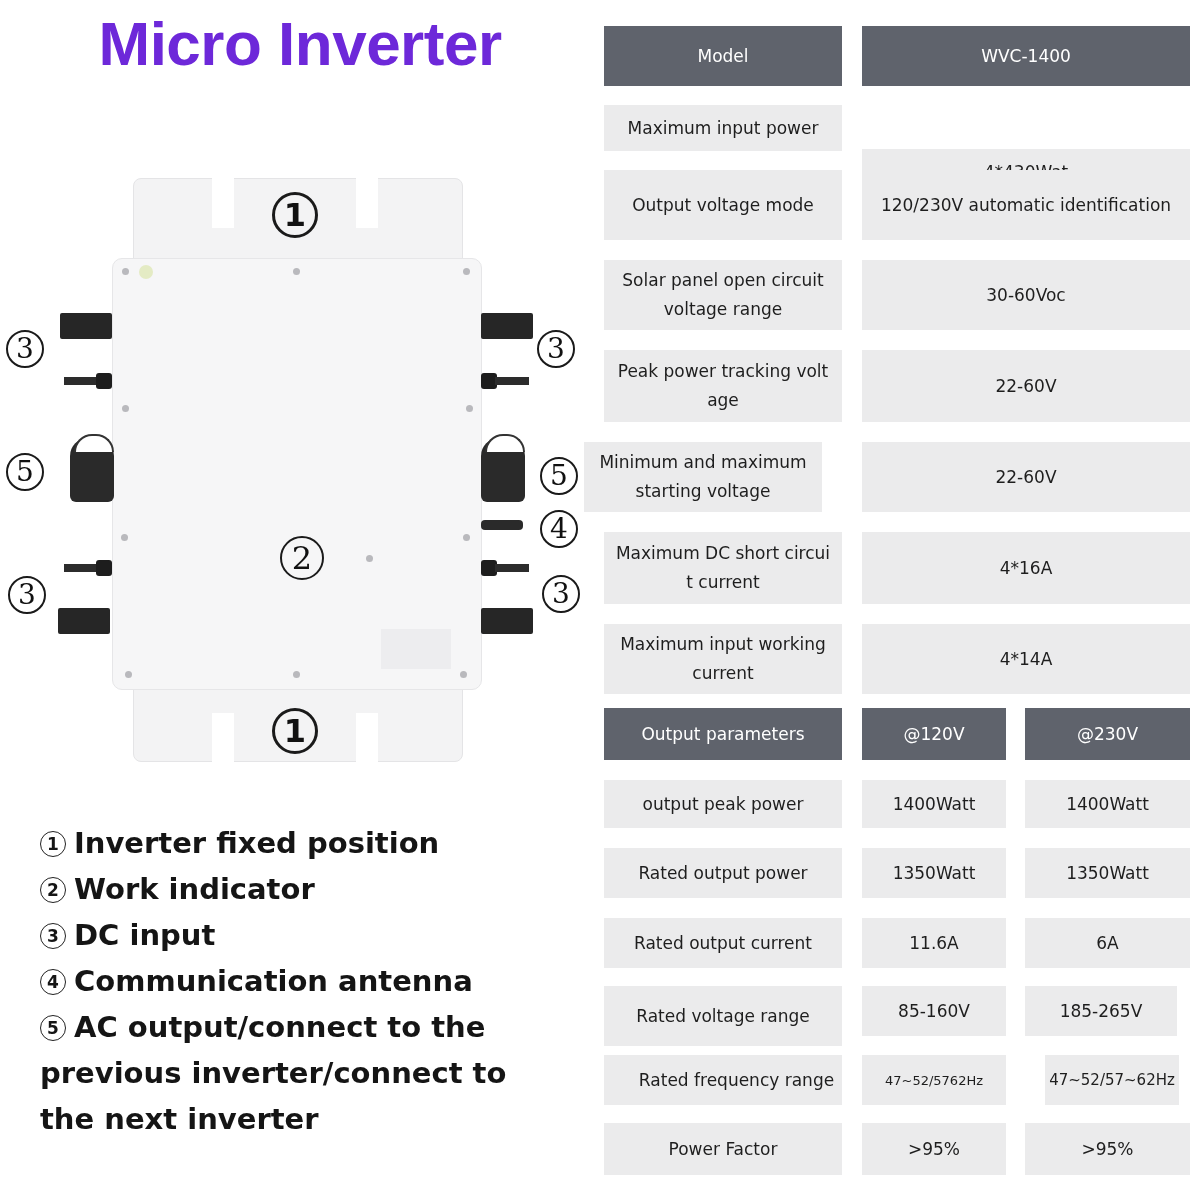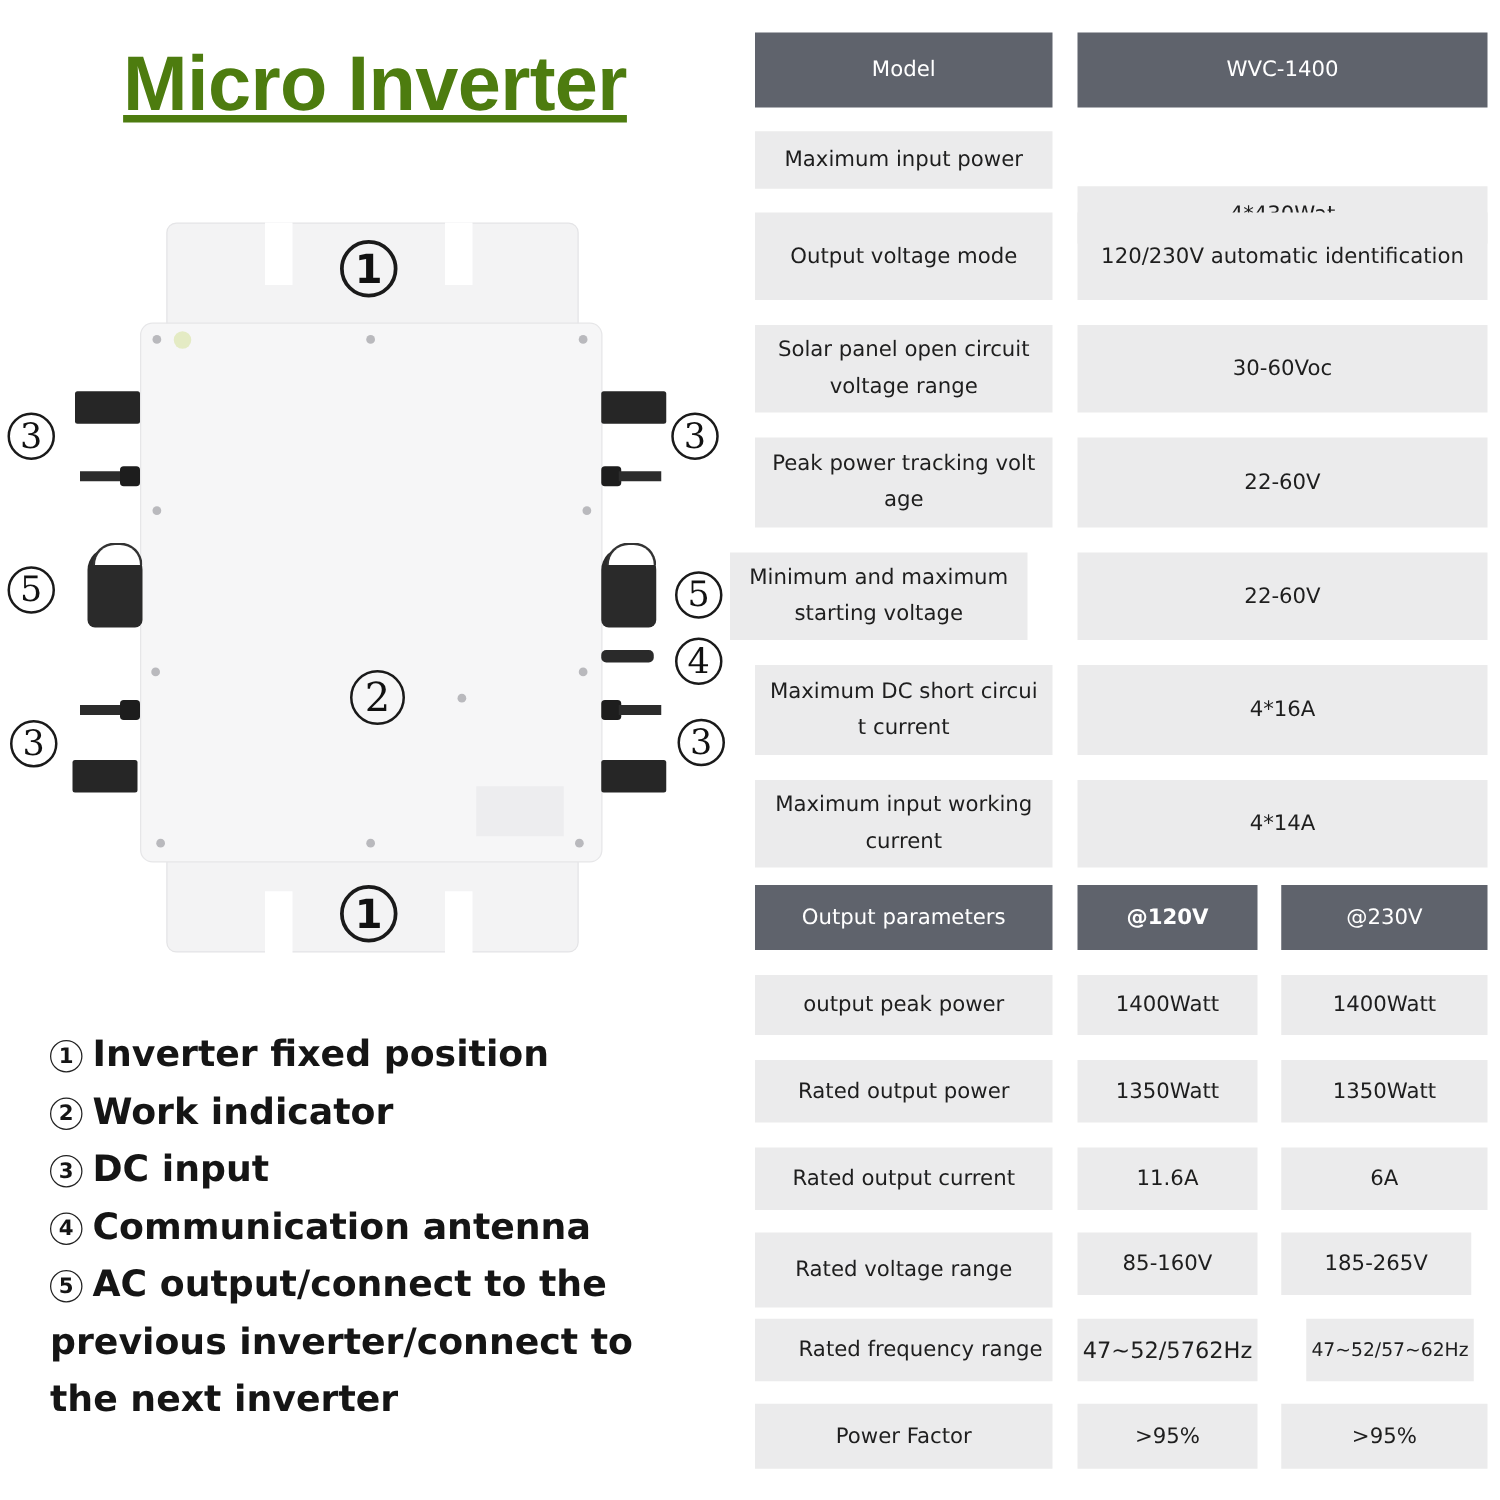--- a/index.html
+++ b/index.html
@@ -1,18 +1,18 @@
 <!DOCTYPE html>
 <html><head>
 <meta charset="utf-8">
 <style>
   html, body { margin:0; padding:0; background:#ffffff; }
   body { width:1200px; height:1200px; position:relative; overflow:hidden; font-family:"DejaVu Sans", sans-serif; color:#111; }
 
-  .title { position:absolute; left:60px; top:32px; width:480px; text-align:center; font-family:"Liberation Sans", sans-serif; font-weight:bold; font-size:62px; letter-spacing:-0.5px; color:#4d7c0f;text-decoration:underline; }
+  .title { position:absolute; left:60px; top:8px; width:480px; text-align:center; font-family:"Liberation Sans", sans-serif; font-weight:bold; font-size:62px; letter-spacing:-0.5px; color:#6d28d9; }
 
   
   .device { position:absolute; left:0; top:170px; width:600px; height:600px; }
   .plate { position:absolute; background:#f3f3f4; border:1px solid #e4e4e6; border-radius:8px; }
   .plate-top { left:133px; top:8px; width:328px; height:100px; }
   .plate-bottom { left:133px; top:490px; width:328px; height:100px; }
   .body-main { position:absolute; left:112px; top:88px; width:368px; height:430px; background:#f6f6f7; border:1px solid #e6e6e8; border-radius:10px; }
   .slot { position:absolute; width:22px; height:50px; background:#fff; }
   .screw { position:absolute; width:7px; height:7px; border-radius:50%; background:#b9b9bd; }
   .led { position:absolute; width:14px; height:14px; border-radius:50%; background:#e4ebc4; }
@@ -133,39 +133,39 @@
   <div class="cell body" style="left:584px;top:442px;width:238px;height:70px;">Minimum and maximum starting voltage</div>
   <div class="cell body" style="left:862px;top:442px;width:328px;height:70px;">22-60V</div>
 
   <div class="cell body" style="left:604px;top:532px;width:238px;height:72px;">Maximum DC short circui t current</div>
   <div class="cell body" style="left:862px;top:532px;width:328px;height:72px;">4*16A</div>
 
   <div class="cell body" style="left:604px;top:624px;width:238px;height:70px;">Maximum input working current</div>
   <div class="cell body" style="left:862px;top:624px;width:328px;height:70px;">4*14A</div>
 
   <div class="cell hdr" style="left:604px;top:708px;width:238px;height:52px;">Output parameters</div>
-  <div class="cell hdr" style="left:862px;top:708px;width:144px;height:52px;font-weight:bold;">@120V</div>
+  <div class="cell hdr" style="left:862px;top:708px;width:144px;height:52px;">@120V</div>
   <div class="cell hdr" style="left:1025px;top:708px;width:165px;height:52px;">@230V</div>
 
   <div class="cell body" style="left:604px;top:780px;width:238px;height:48px;">output peak power</div>
   <div class="cell body" style="left:862px;top:780px;width:144px;height:48px;">1400Watt</div>
   <div class="cell body" style="left:1025px;top:780px;width:165px;height:48px;">1400Watt</div>
 
   <div class="cell body" style="left:604px;top:848px;width:238px;height:50px;">Rated output power</div>
   <div class="cell body" style="left:862px;top:848px;width:144px;height:50px;">1350Watt</div>
   <div class="cell body" style="left:1025px;top:848px;width:165px;height:50px;">1350Watt</div>
 
   <div class="cell body" style="left:604px;top:918px;width:238px;height:50px;">Rated output current</div>
   <div class="cell body" style="left:862px;top:918px;width:144px;height:50px;">11.6A</div>
   <div class="cell body" style="left:1025px;top:918px;width:165px;height:50px;">6A</div>
 
   <div class="cell body" style="left:604px;top:986px;width:238px;height:60px;">Rated voltage range</div>
   <div class="cell body" style="left:862px;top:986px;width:144px;height:50px;">85-160V</div>
   <div class="cell body" style="left:1025px;top:986px;width:152px;height:50px;">185-265V</div>
 
   <div class="cell body" style="left:604px;top:1055px;width:238px;height:50px;padding-left:33px;">Rated frequency range</div>
-  <div class="cell body" style="left:862px;top:1055px;width:144px;height:50px;font-size:18px;">47~52/5762Hz</div>
+  <div class="cell body" style="left:862px;top:1055px;width:144px;height:50px;font-size:13px;">47~52/5762Hz</div>
   <div class="cell body" style="left:1025px;top:1055px;width:134px;height:50px;font-size:15px;margin-left:20px;">47~52/57~62Hz</div>
 
   <div class="cell body" style="left:604px;top:1123px;width:238px;height:52px;">Power Factor</div>
   <div class="cell body" style="left:862px;top:1123px;width:144px;height:52px;">&gt;95%</div>
   <div class="cell body" style="left:1025px;top:1123px;width:165px;height:52px;">&gt;95%</div>
 </div>
 
 </body></html>

